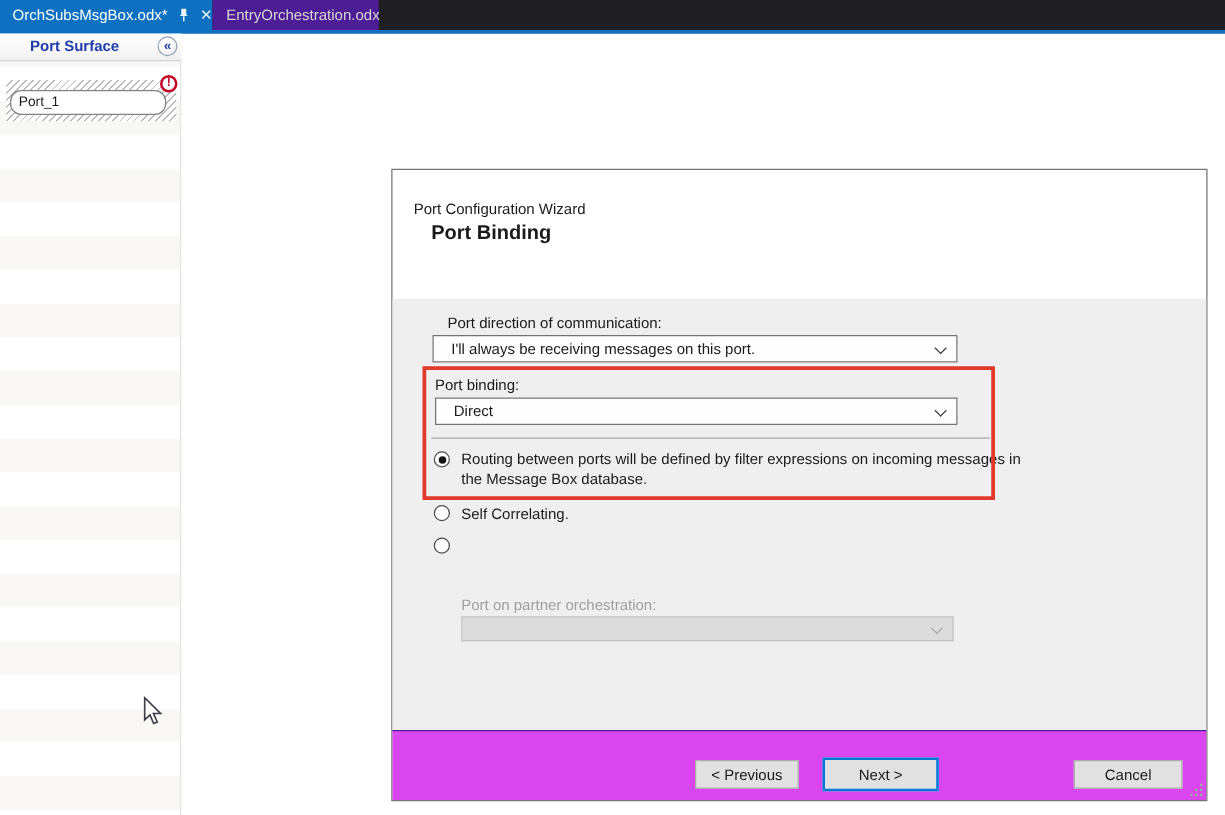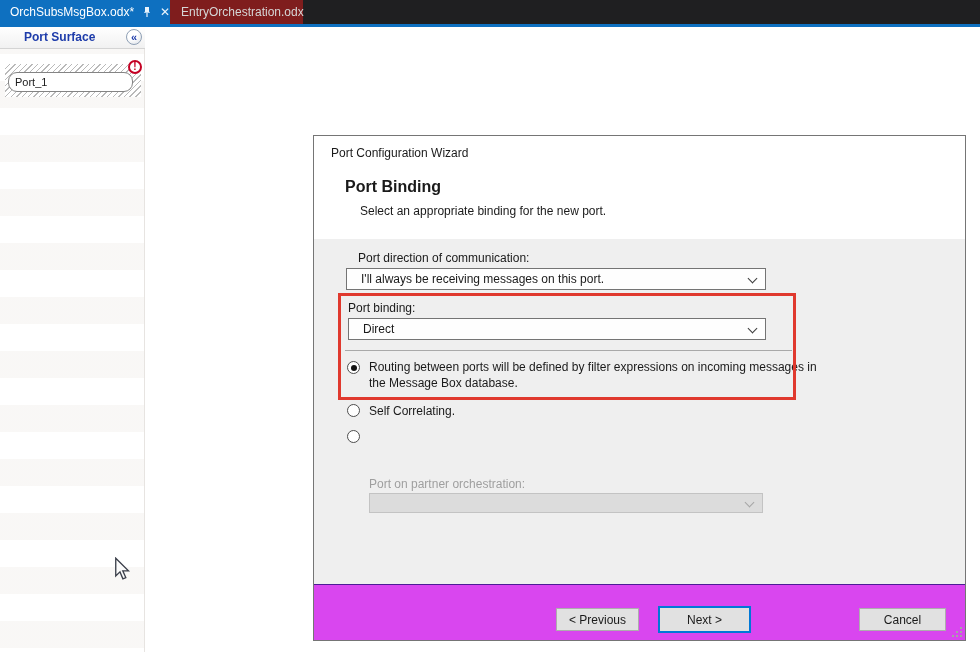--- a/index.html
+++ b/index.html
@@ -3,21 +3,21 @@
 <meta charset="utf-8">
 <style>
   * { margin:0; padding:0; box-sizing:border-box; }
   html,body { width:980px; height:652px; overflow:hidden; background:#fff;
               font-family:"Liberation Sans", sans-serif; color:#1a1a1a; }
 
   
   #tabbar { position:absolute; left:0; top:0; width:980px; height:24px; background:#1f1f21; }
   .tab { position:absolute; top:0; height:24px; display:flex; align-items:center; font-size:12px; }
   .tab-active { left:0; width:170px; background:#0e70c0; color:#fff; padding-left:10px; gap:8px; }
-  .tab-inactive { left:170px; width:133px; background:#7f1d1d; color:#d6d6d6; padding-left:11px; }
+  .tab-inactive { left:170px; width:133px; background:#4c1d95; color:#d6d6d6; padding-left:11px; }
   .tab-pin svg { display:block; }
   .tab-close { color:#eaf4fc; font-size:12px; line-height:12px; cursor:default; }
   #bluestrip { position:absolute; left:0; top:24px; width:980px; height:3px; background:#0e70c0; }
 
   
   #portpanel { position:absolute; left:0; top:27px; width:145px; height:625px; background:#fff;
     background-image:repeating-linear-gradient(to bottom, rgba(170,150,130,0.07) 0 27px, rgba(170,150,130,0) 27px 54px);
     border-right:1px solid #e7e4e1; }
   .panel-header { position:absolute; left:0; top:0; width:145px; height:22px;
     background:linear-gradient(#ffffff,#f1f1f1); border-bottom:1px solid #d4d4d4;
@@ -33,21 +33,21 @@
     border:1px solid #848484; border-radius:9px; font-size:11px; line-height:18px; padding-left:6px; }
   .port-error { position:absolute; right:-1px; top:-4px; width:14px; height:14px; border-radius:50%;
     background:#fff; border:2px solid #c40023; color:#c40023; font-size:10px; font-weight:bold;
     line-height:10px; text-align:center; }
 
   #cursor { position:absolute; left:112px; top:557px; }
 
   
   #dialog { position:absolute; left:313px; top:135px; width:653px; height:506px;
     background:#fff; border:1px solid #757575; font-size:12px; }
-  .dlg-title   { position:absolute; left:17px; top:10px; }
+  .dlg-title   { position:absolute; left:17px; top:24px; }
   .dlg-heading { position:absolute; left:31px; top:42px; font-weight:bold; font-size:16px; }
   .dlg-sub     { position:absolute; left:46px; top:68px; }
 
   .dlg-body { position:absolute; left:0; top:103px; width:651px; height:345px; background:#efefef; }
   .field-label { position:absolute; font-size:12px; }
 
   .combo { position:absolute; height:22px; background:#fefefe; border:1px solid #747474; line-height:20px;
     padding-left:14px; cursor:default; }
   .chev { position:absolute; right:9px; top:6px; width:7px; height:7px;
     border-right:1.4px solid #3c3c3c; border-bottom:1.4px solid #3c3c3c; transform:rotate(45deg); }
@@ -109,21 +109,20 @@
   </div>
 </div>
 
 <svg id="cursor" width="19" height="23" viewBox="0 0 12.5 19">
   <path d="M1.5 1 L1.5 15.6 L5 12.3 L7.4 18 L9.8 17 L7.3 11.4 L12 11.4 Z" fill="#fbfbfb" stroke="#3b3f4a" stroke-width="1.1"></path>
 </svg>
 
 <div id="dialog">
   <div class="dlg-title">Port Configuration Wizard</div>
   <div class="dlg-heading">Port Binding</div>
-  <div class="dlg-sub">Select an appropriate binding for the new port.</div>
 
   <div class="dlg-body">
 
     <div class="field-label" style="left:32px; top:12px;margin-left:12px;">Port direction of communication:</div>
     <div class="combo" style="left:32px; top:29px; width:420px;">
       <span>I'll always be receiving messages on this port.</span>
       <span class="chev"></span>
     </div>
 
     <div class="field-label" style="left:34px; top:62px;">Port binding:</div>

